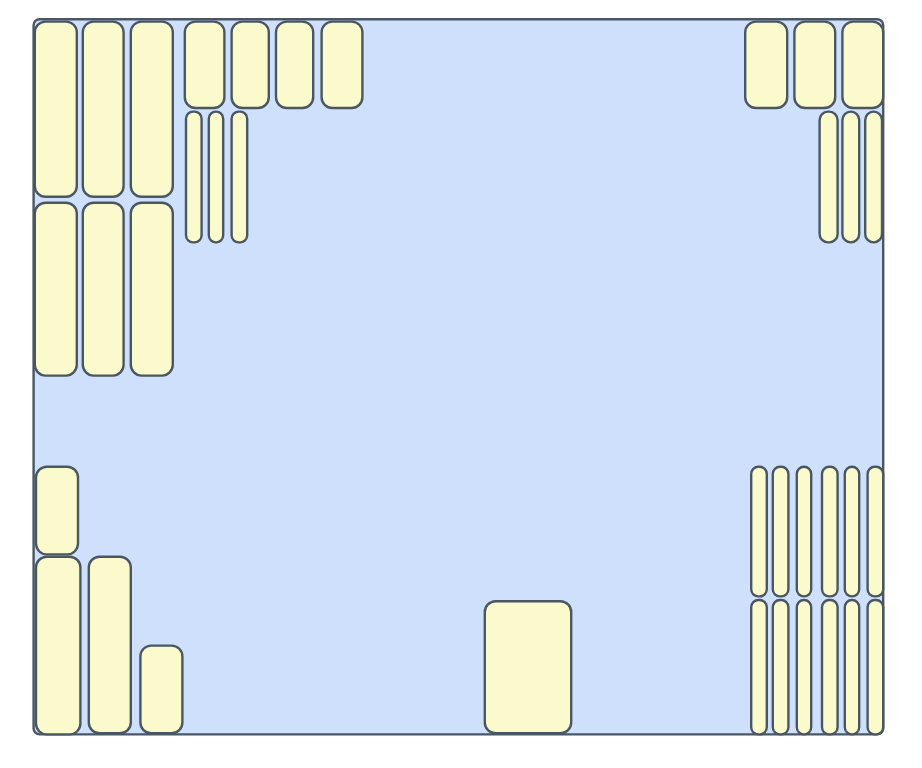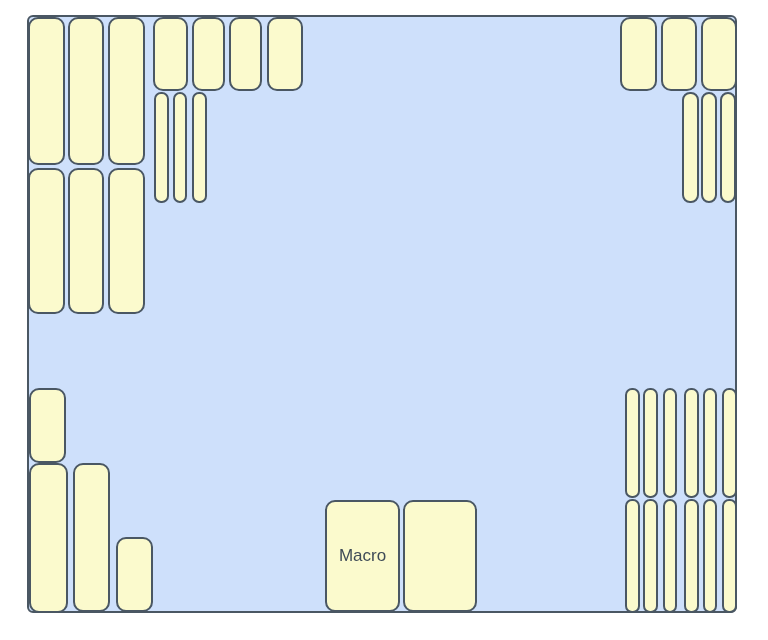--- a/index.html
+++ b/index.html
@@ -62,23 +62,20 @@
     <div class="block" style="left: 620px; top: 17px; width: 37px; height: 74px; border-radius: 10px;"></div>
     <div class="block" style="left: 661px; top: 17px; width: 36px; height: 74px; border-radius: 10px;"></div>
     <div class="block" style="left: 701px; top: 17px; width: 36px; height: 74px; border-radius: 10px;"></div>
     <div class="block" style="left: 682px; top: 92px; width: 17px; height: 111px; border-radius: 8px;"></div>
     <div class="block" style="left: 701px; top: 92px; width: 16px; height: 111px; border-radius: 8px;"></div>
     <div class="block" style="left: 720px; top: 92px; width: 16px; height: 111px; border-radius: 8px;"></div>
     <div class="block" style="left: 29px; top: 388px; width: 37px; height: 75px; border-radius: 10px;"></div>
     <div class="block" style="left: 29px; top: 463px; width: 39px; height: 150px; border-radius: 10px;"></div>
     <div class="block" style="left: 73px; top: 463px; width: 37px; height: 149px; border-radius: 10px;"></div>
     <div class="block" style="left: 116px; top: 537px; width: 37px; height: 75px; border-radius: 10px;"></div>
-    <div class="block" style="left: 325px; top: 500px; width: 75px; height: 112px; border-radius: 10px;">
-      <span class="block-label">Macro</span>
-    </div>
     <div class="block" style="left: 403px; top: 500px; width: 74px; height: 112px; border-radius: 10px;"></div>
     <div class="block" style="left: 625px; top: 388px; width: 15px; height: 110px; border-radius: 7px;"></div>
     <div class="block" style="left: 643px; top: 388px; width: 15px; height: 110px; border-radius: 7px;"></div>
     <div class="block" style="left: 663px; top: 388px; width: 14px; height: 110px; border-radius: 7px;"></div>
     <div class="block" style="left: 684px; top: 388px; width: 15px; height: 110px; border-radius: 7px;"></div>
     <div class="block" style="left: 703px; top: 388px; width: 14px; height: 110px; border-radius: 7px;"></div>
     <div class="block" style="left: 722px; top: 388px; width: 15px; height: 110px; border-radius: 7px;"></div>
     <div class="block" style="left: 625px; top: 499px; width: 15px; height: 114px; border-radius: 7px;"></div>
     <div class="block" style="left: 643px; top: 499px; width: 15px; height: 114px; border-radius: 7px;"></div>
     <div class="block" style="left: 663px; top: 499px; width: 14px; height: 114px; border-radius: 7px;"></div>

